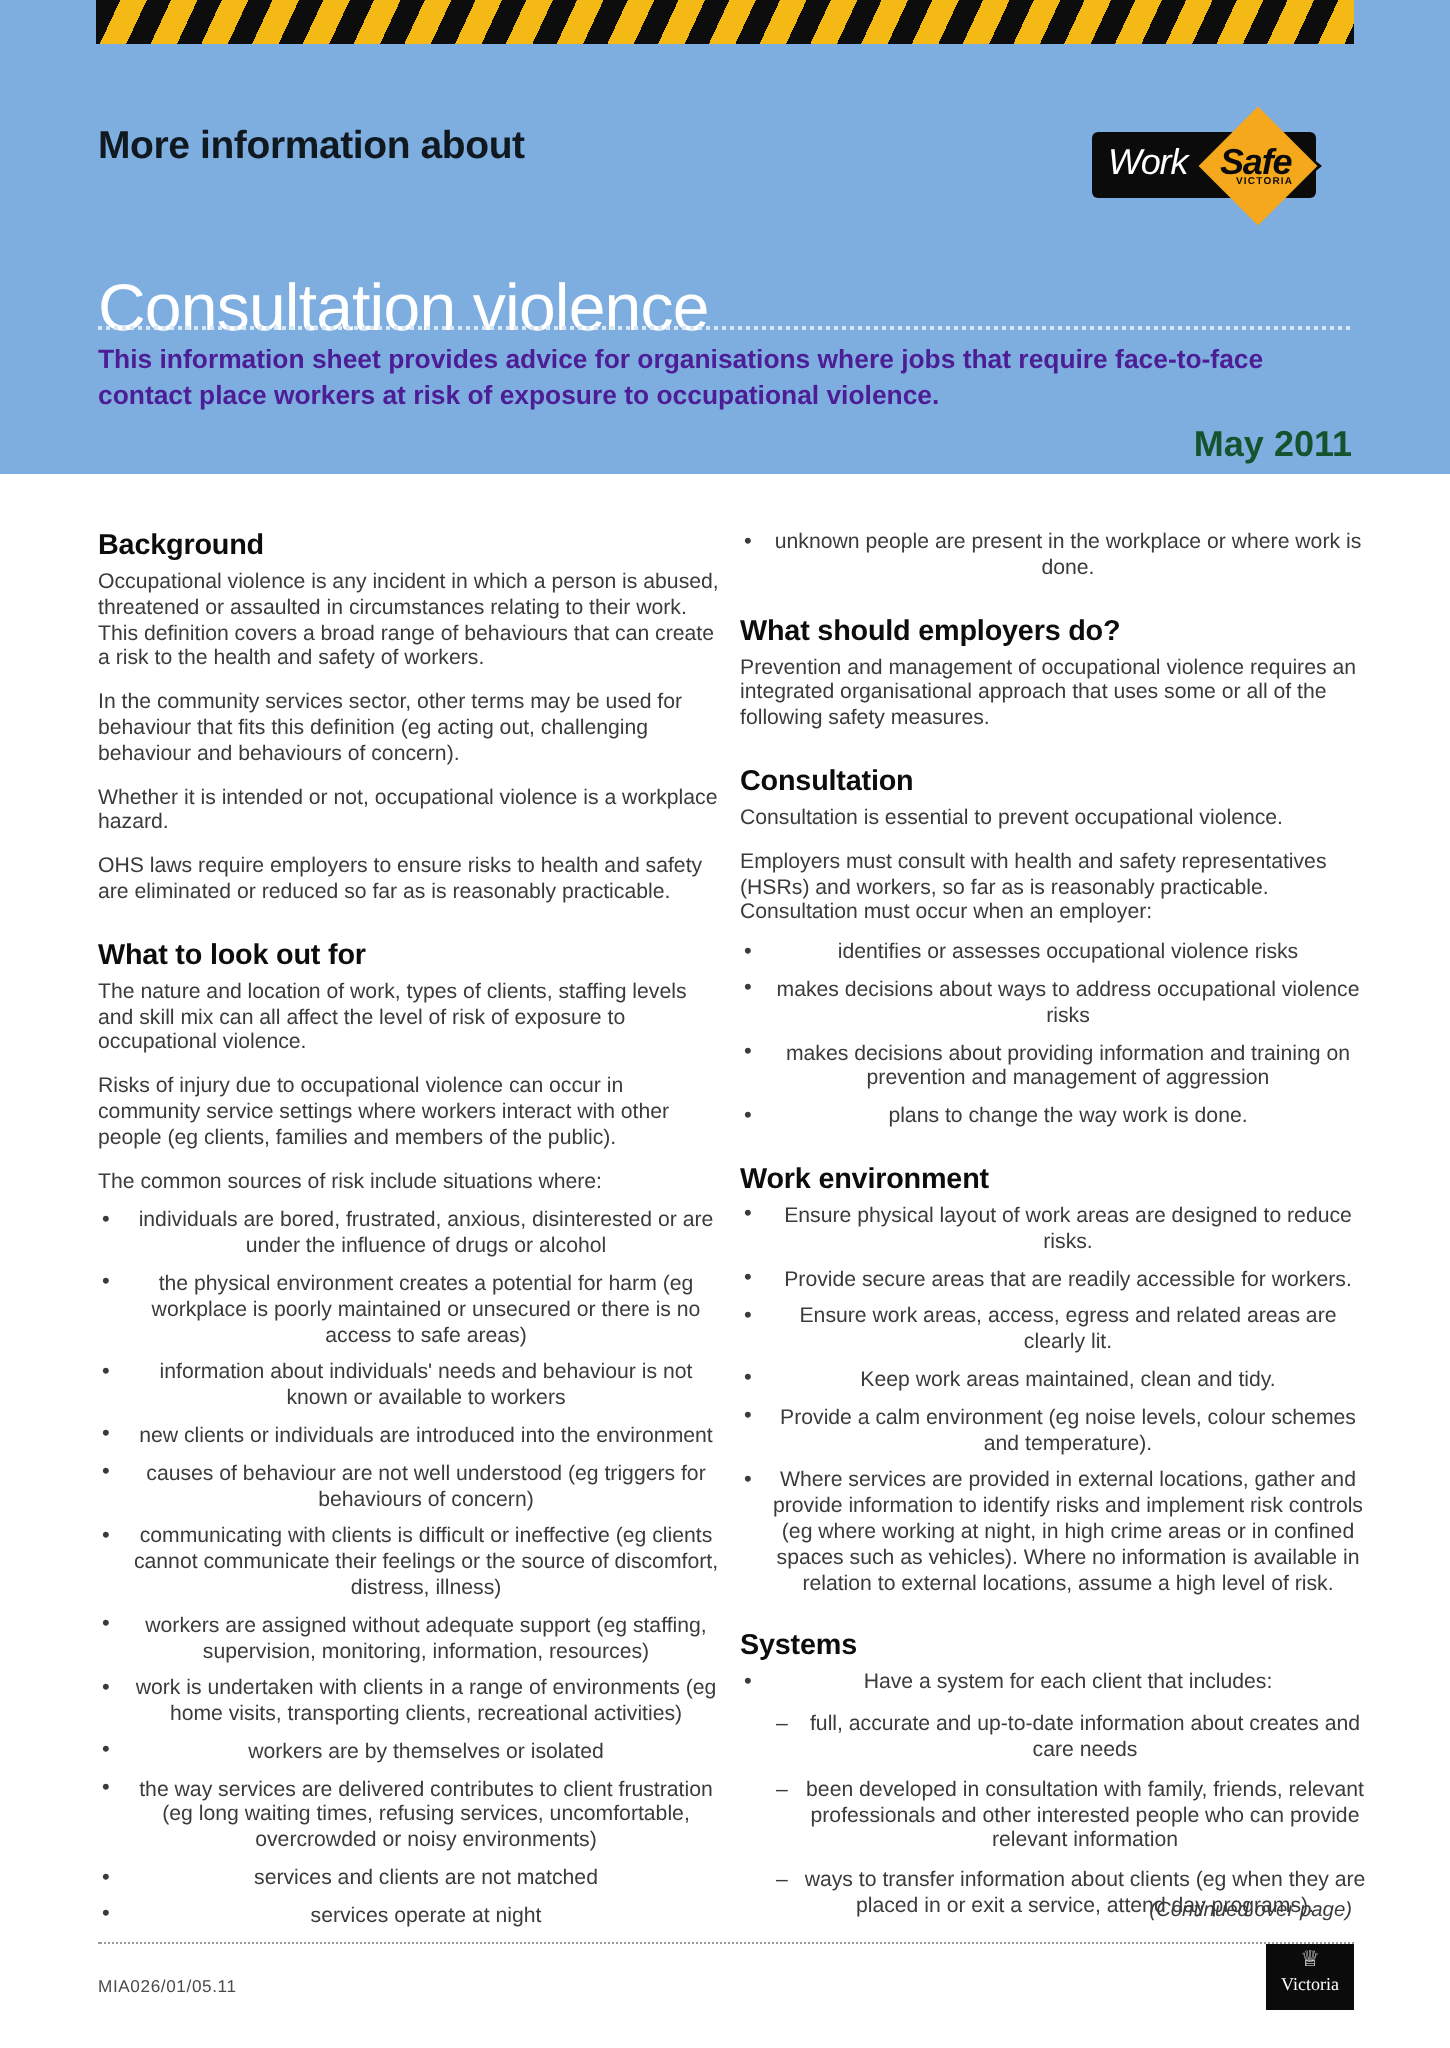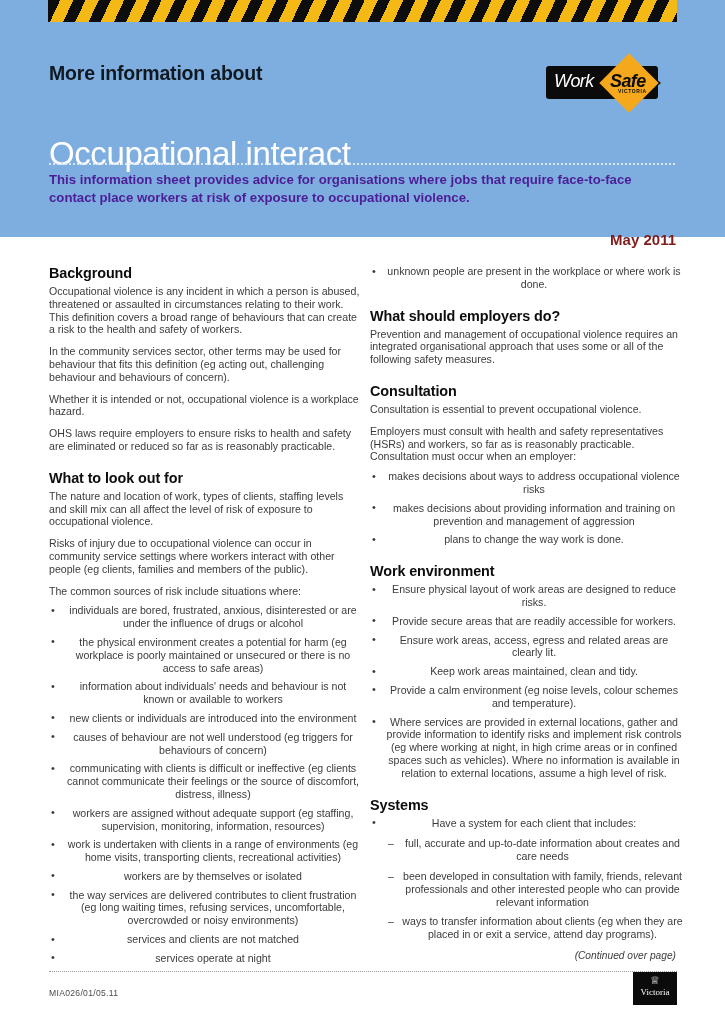--- a/index.html
+++ b/index.html
@@ -143,24 +143,24 @@
     width: 620px;
     font-size: 13.2px;
     font-weight: bold;
     color: #4c1d95;
     line-height: 17.5px;
   }
 
   .doc-date {
     position: absolute;
     right: 49px;
-    top: 231px;
-    font-size: 15px;
-    font-weight: bold;
-    color: #7f1d1d;
+    top: 212px;
+    font-size: 18px;
+    font-weight: bold;
+    color: #14532d;
   }
 
   
   .content {
     position: absolute;
     left: 0;
     top: 237px;
     width: 579px;
     height: 720px;
   }
@@ -297,21 +297,21 @@
 
   <div class="logo-worksafe">
     <div class="ws-plate"></div>
     <div class="ws-arrow"></div>
     <div class="ws-diamond"></div>
     <div class="ws-word-work">Work</div>
     <div class="ws-word-safe">Safe</div>
     <div class="ws-victoria">VICTORIA</div>
   </div>
 
-  <h1 class="doc-title">Occupational interact</h1>
+  <h1 class="doc-title">Consultation violence</h1>
 
   <div class="title-rule"></div>
 
   <div class="subtitle">This information sheet provides advice for organisations where jobs that require face-to-face contact place workers at risk of exposure to occupational violence.</div>
 
   <div class="doc-date">May 2011</div>
 </div>
 
 <div class="content">
 
@@ -351,20 +351,21 @@
     </ul>
 
     <h2 class="sec spaced">What should employers do?</h2>
     <p class="para">Prevention and management of occupational violence requires an integrated organisational approach that uses some or all of the following safety measures.</p>
 
     <h2 class="sec spaced">Consultation</h2>
     <p class="para">Consultation is essential to prevent occupational violence.</p>
     <p class="para tight">Employers must consult with health and safety representatives (HSRs) and workers, so far as is reasonably practicable. Consultation must occur when an employer:</p>
 
     <ul class="blist">
+      <li>identifies or assesses occupational violence risks</li>
       <li>makes decisions about ways to address occupational violence risks</li>
       <li>makes decisions about providing information and training on prevention and management of aggression</li>
       <li>plans to change the way work is done.</li>
     </ul>
 
     <h2 class="sec spaced">Work environment</h2>
     <ul class="blist">
       <li>Ensure physical layout of work areas are designed to reduce risks.</li>
       <li>Provide secure areas that are readily accessible for workers.</li>
       <li>Ensure work areas, access, egress and related areas are clearly lit.</li>

